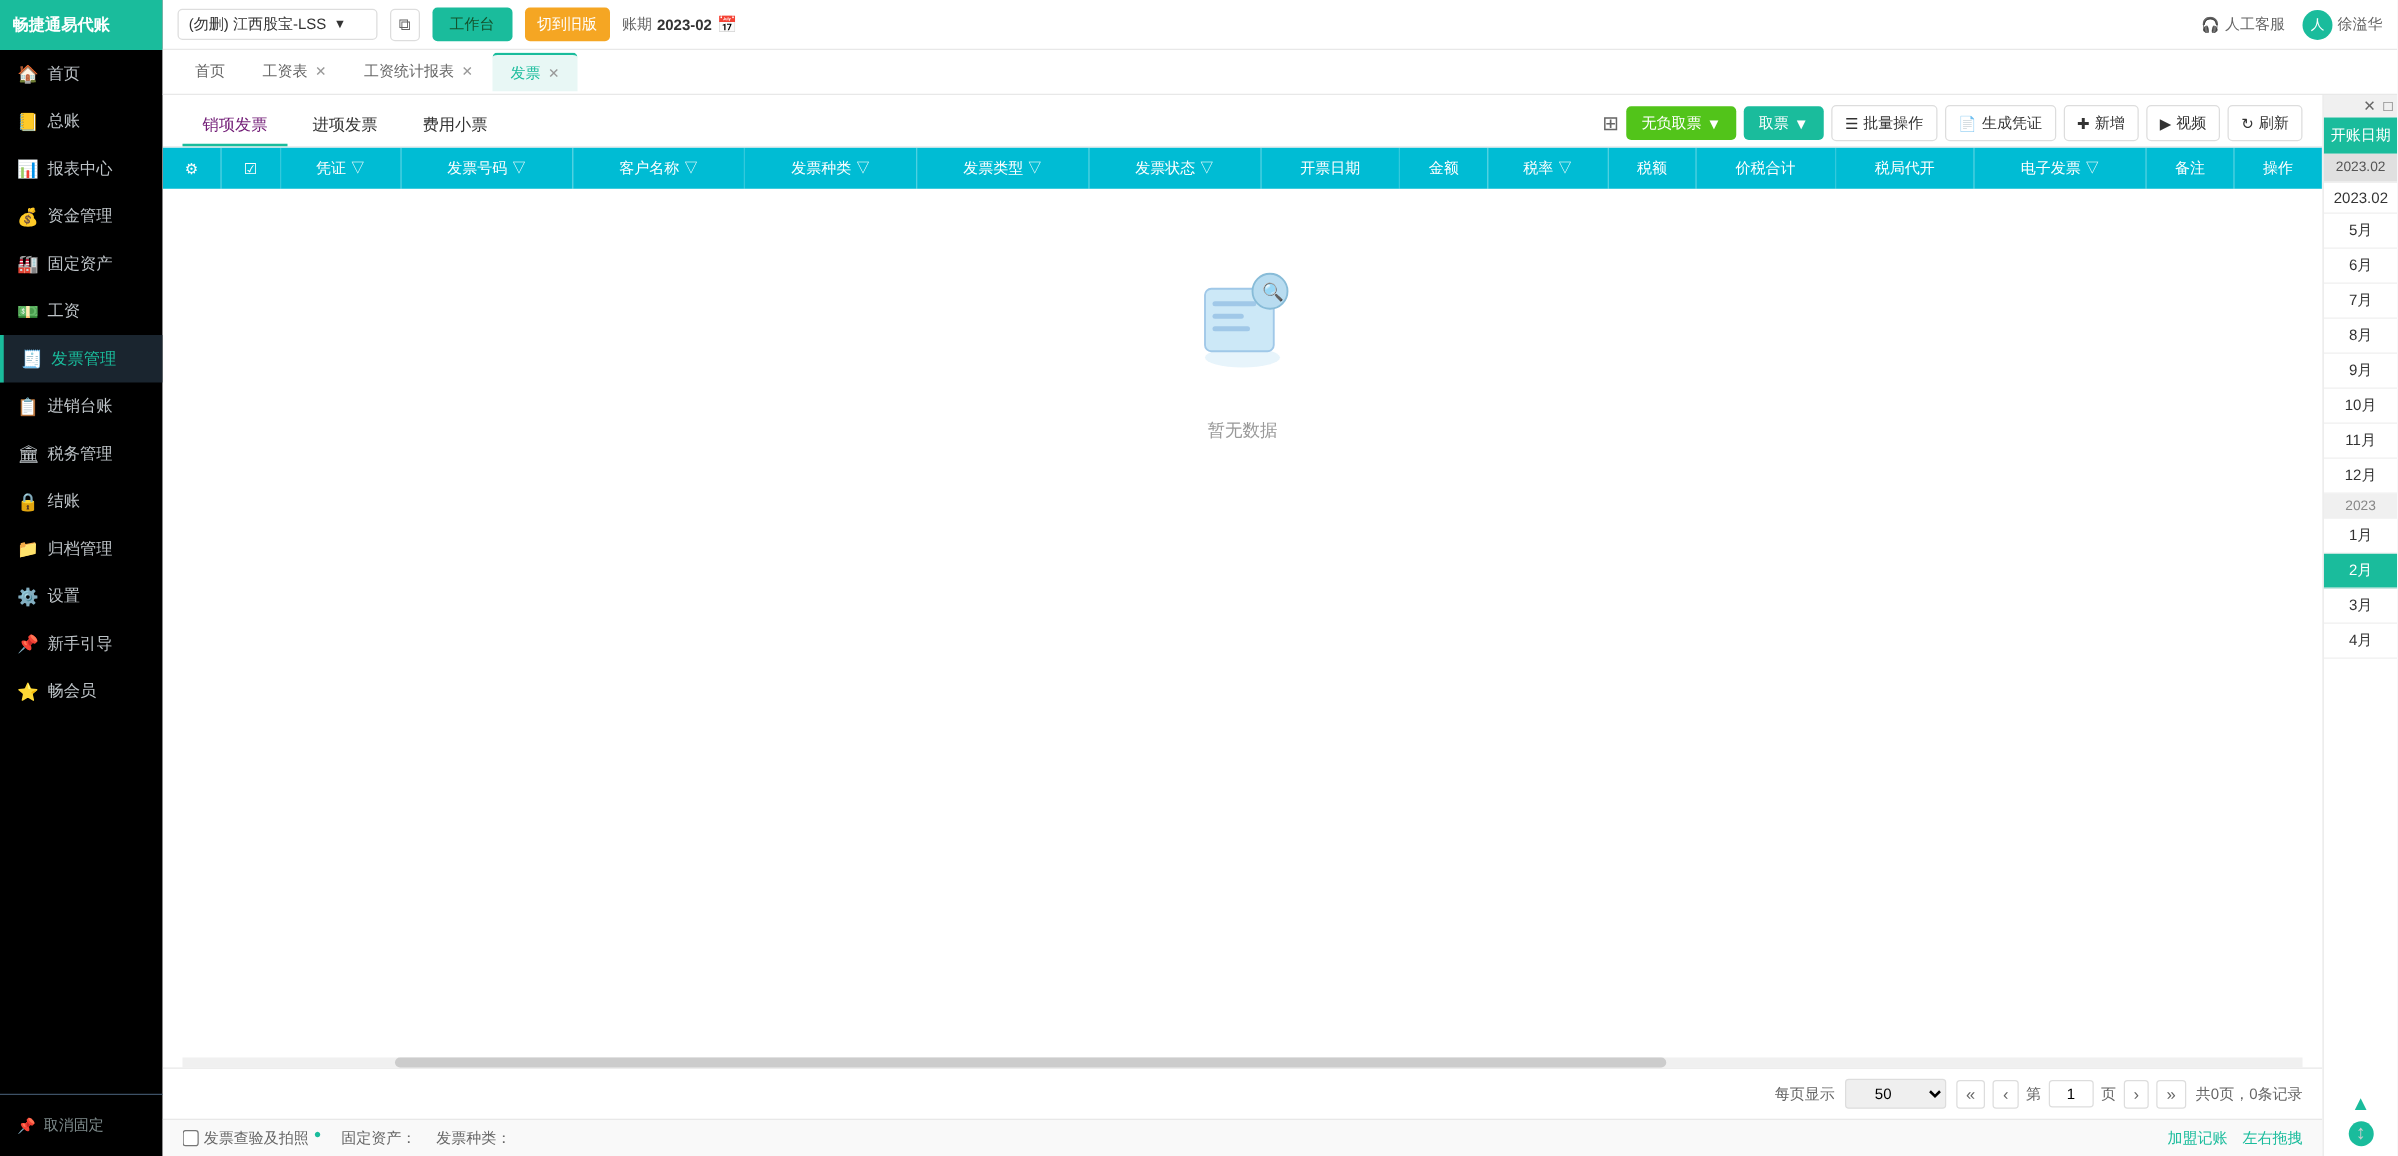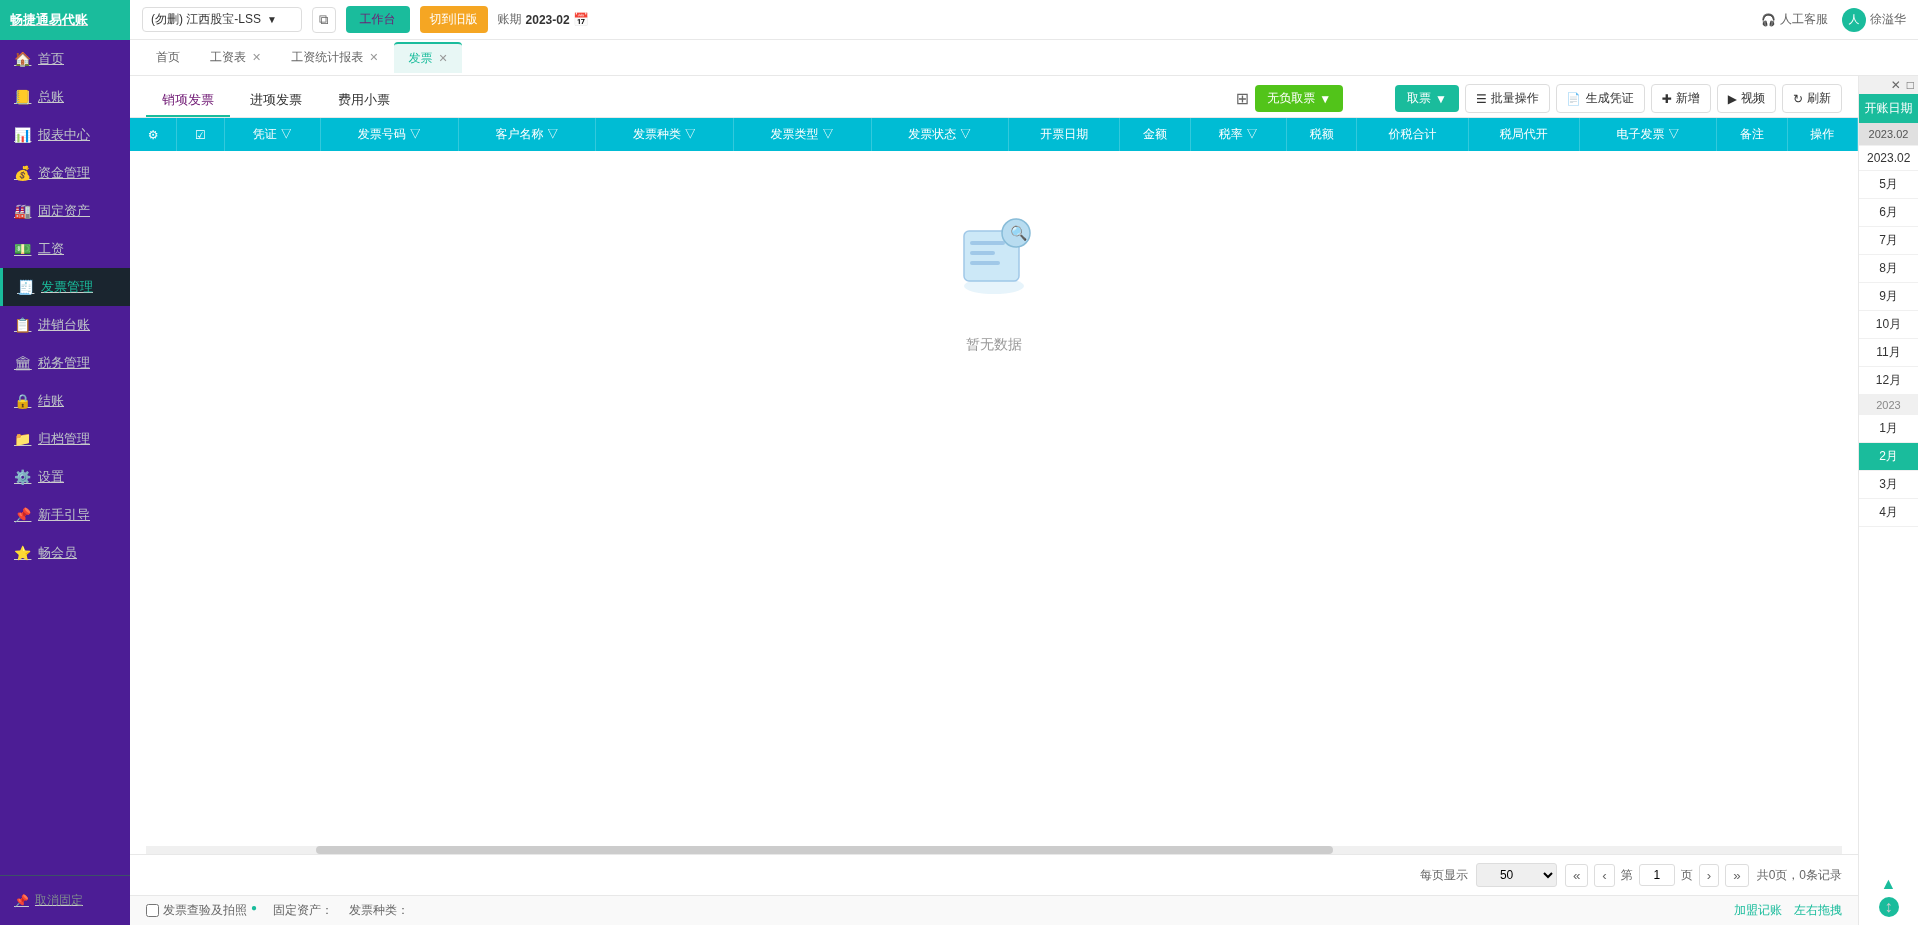--- a/index.html
+++ b/index.html
@@ -1,34 +1,34 @@
 <!DOCTYPE html>
 <html><head>
   <meta charset="utf-8">
   <style>
     * { margin: 0; padding: 0; box-sizing: border-box; }
     body { font-family: 'Microsoft YaHei', Arial, sans-serif; font-size: 12px; background: #f0f2f5; display: flex; height: 925px; overflow: hidden; }
 
     
-    .sidebar { width: 130px; background: #4c1d95; color: #ccc; display: flex; flex-direction: column; flex-shrink: 0; height: 100%; text-decoration: underline; }
+    .sidebar { width: 130px; background: #000000; color: #ccc; display: flex; flex-direction: column; flex-shrink: 0; height: 100%; }
     .sidebar-logo { background: #1abc9c; color: white; padding: 8px 10px; font-size: 13px; font-weight: bold; height: 40px; display: flex; align-items: center; }
     .sidebar-item { display: flex; align-items: center; gap: 8px; padding: 10px 14px; cursor: pointer; color: #bdc3c7; font-size: 13px; }
     .sidebar-item.active { background: #1a252f; color: #1abc9c; border-left: 3px solid #1abc9c; }
     .sidebar-item .icon { font-size: 14px; width: 16px; text-align: center; }
     .sidebar-bottom { margin-top: auto; padding: 10px 14px; color: #7f8c8d; font-size: 12px; cursor: pointer; border-top: 1px solid #3d5166; }
     .sidebar-bottom-item { display: flex; align-items: center; gap: 6px; padding: 6px 0; }
 
     
     .main { flex: 1; display: flex; flex-direction: column; overflow: hidden; }
 
     
     .header { background: white; height: 40px; display: flex; align-items: center; padding: 0 12px; gap: 10px; border-bottom: 1px solid #e8e8e8; flex-shrink: 0; }
     .company-selector { display: flex; align-items: center; gap: 6px; border: 1px solid #ddd; border-radius: 4px; padding: 3px 8px; cursor: pointer; font-size: 12px; color: #333; min-width: 160px; }
     .copy-btn { border: 1px solid #ddd; background: white; border-radius: 4px; padding: 4px 6px; cursor: pointer; color: #666; }
-    .workbench-btn { background: #1abc9c; color: #701a75; border: none; border-radius: 4px; padding: 5px 14px; cursor: pointer; font-size: 12px; }
+    .workbench-btn { background: #1abc9c; color: #14532d; border: none; border-radius: 4px; padding: 5px 14px; cursor: pointer; font-size: 12px; }
     .switch-btn { background: #f5a623; color: white; border: none; border-radius: 4px; padding: 5px 10px; cursor: pointer; font-size: 12px; }
     .period-text { font-size: 12px; color: #666; display: flex; align-items: center; gap: 4px; }
     .header-right { margin-left: auto; display: flex; align-items: center; gap: 14px; color: #666; font-size: 12px; }
     .header-right-item { display: flex; align-items: center; gap: 4px; cursor: pointer; }
     .avatar { width: 24px; height: 24px; background: #1abc9c; border-radius: 50%; display: flex; align-items: center; justify-content: center; color: white; font-size: 11px; }
 
     
     .tabs-bar { background: white; display: flex; align-items: center; padding: 0 12px; border-bottom: 1px solid #e8e8e8; height: 36px; flex-shrink: 0; gap: 2px; }
     .tab { padding: 6px 14px; font-size: 12px; cursor: pointer; color: #666; border-radius: 4px 4px 0 0; display: flex; align-items: center; gap: 6px; }
     .tab.active { background: #e8f7f5; color: #1abc9c; border-top: 2px solid #1abc9c; }
@@ -37,21 +37,21 @@
     
     .content { flex: 1; display: flex; overflow: hidden; position: relative; }
     .content-main { flex: 1; display: flex; flex-direction: column; overflow: hidden; background: white; }
 
     
     .sub-tabs { display: flex; align-items: center; padding: 8px 16px 0; gap: 4px; border-bottom: 1px solid #e8e8e8; flex-shrink: 0; }
     .sub-tab { padding: 6px 16px; font-size: 13px; cursor: pointer; color: #333; border-bottom: 2px solid transparent; }
     .sub-tab.active { color: #701a75; border-bottom: 2px solid #1abc9c; }
     .btn-green { background: #52c41a; color: white; border: none; border-radius: 4px; padding: 5px 12px; cursor: pointer; font-size: 12px; display: flex; align-items: center; gap: 4px; }
     .btn-default { background: white; color: #333; border: 1px solid #ddd; border-radius: 4px; padding: 5px 10px; cursor: pointer; font-size: 12px; display: flex; align-items: center; gap: 4px; }
-    .btn-teal { background: #1abc9c; color: white; border: none; border-radius: 4px; padding: 5px 12px; cursor: pointer; font-size: 12px; display: flex; align-items: center; gap: 4px; margin-left: 46px; }
+    .btn-teal { background: #1abc9c; color: white; border: none; border-radius: 4px; padding: 5px 12px; cursor: pointer; font-size: 12px; display: flex; align-items: center; gap: 4px; }
 
     
     .filter-bar { display: flex; align-items: center; padding: 8px 16px; gap: 12px; flex-shrink: 0; }
     .search-input { border: 1px solid #ddd; border-radius: 4px; padding: 5px 10px 5px 28px; font-size: 12px; width: 200px; position: relative; }
     .search-wrap { position: relative; }
     .search-wrap .search-icon { position: absolute; left: 8px; top: 50%; transform: translateY(-50%); color: #aaa; font-size: 13px; }
     .filter-btn { display: flex; align-items: center; gap: 4px; color: #1abc9c; cursor: pointer; font-size: 12px; border: none; background: none; }
     .checkbox-label { display: flex; align-items: center; gap: 4px; font-size: 12px; color: #666; cursor: pointer; }
 
     

